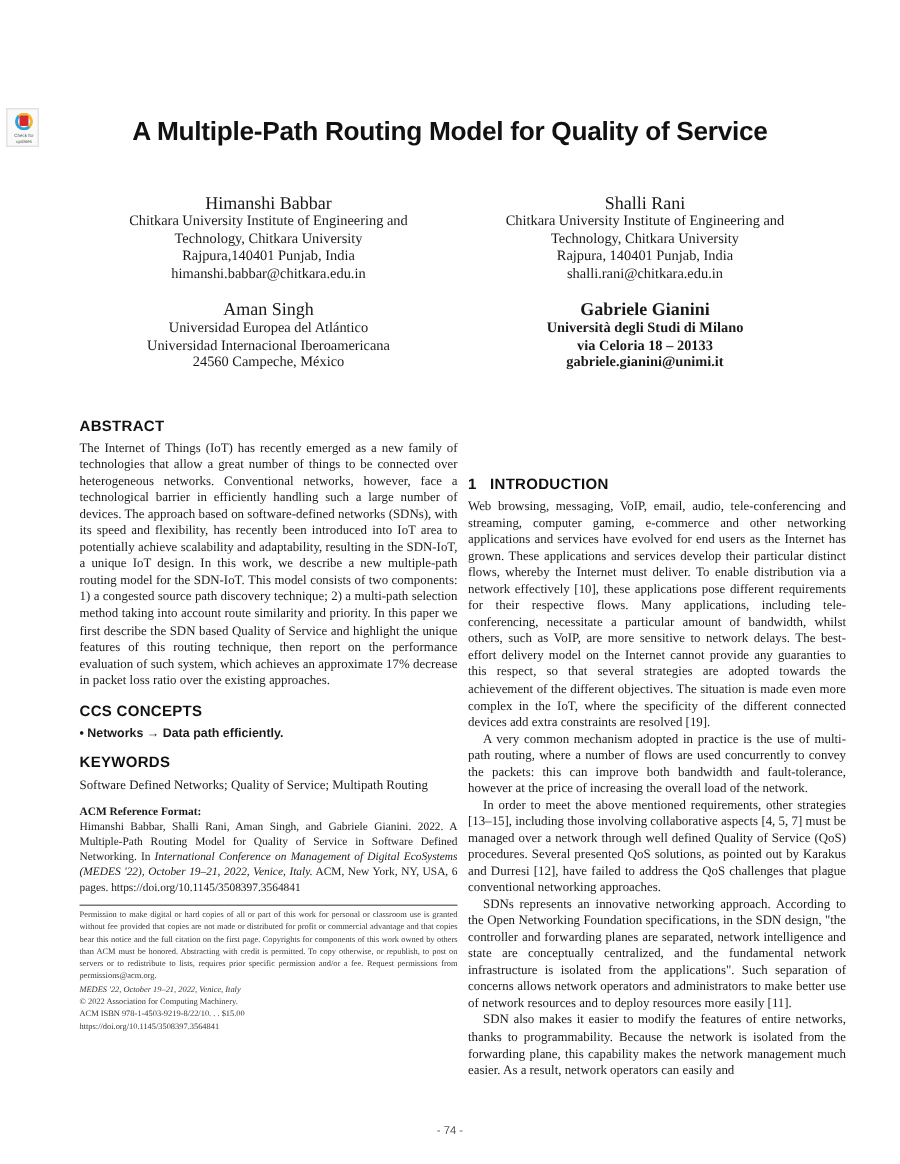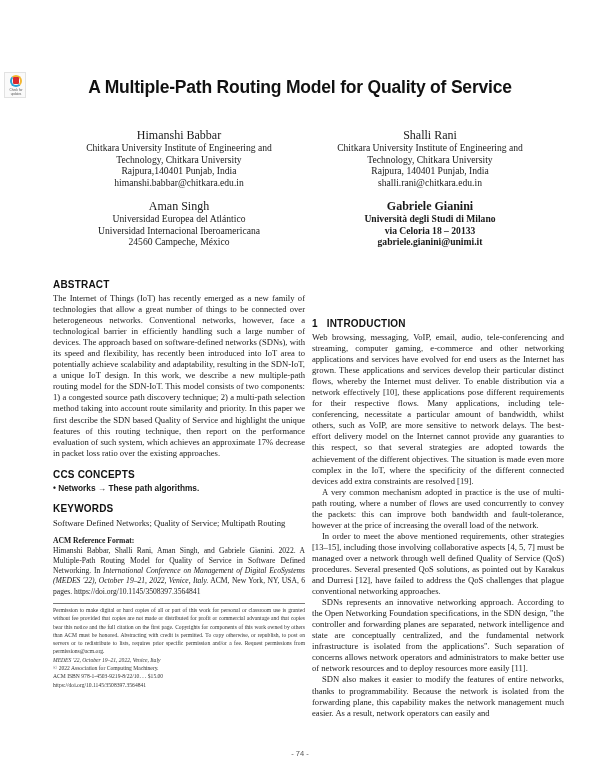--- a/index.html
+++ b/index.html
@@ -78,21 +78,21 @@
   <div>Università degli Studi di Milano</div>
   <div>via Celoria 18 – 20133</div>
   <div>gabriele.gianini@unimi.it</div>
 </div>
 
 <div class="col left" style="top:279px;">
   <div class="h">ABSTRACT</div>
   <div class="p" style="margin-top:2px;">The Internet of Things (IoT) has recently emerged as a new family of technologies that allow a great number of things to be connected over heterogeneous networks. Conventional networks, however, face a technological barrier in efficiently handling such a large number of devices. The approach based on software-defined networks (SDNs), with its speed and flexibility, has recently been introduced into IoT area to potentially achieve scalability and adaptability, resulting in the SDN-IoT, a unique IoT design. In this work, we describe a new multiple-path routing model for the SDN-IoT. This model consists of two components: 1) a congested source path discovery technique; 2) a multi-path selection method taking into account route similarity and priority. In this paper we first describe the SDN based Quality of Service and highlight the unique features of this routing technique, then report on the performance evaluation of such system, which achieves an approximate 17% decrease in packet loss ratio over the existing approaches.</div>
 
   <div class="h" style="margin-top:10px;">CCS CONCEPTS</div>
-  <div class="ccs" style="margin-top:2px;">• Networks → These path algorithms.</div>
+  <div class="ccs" style="margin-top:2px;">• Networks → Data path efficiently.</div>
 
   <div class="h" style="margin-top:9px;">KEYWORDS</div>
   <div class="kw" style="margin-top:3px;">Software Defined Networks; Quality of Service; Multipath Routing</div>
 
   <div class="refhead" style="margin-top:7px;">ACM Reference Format:</div>
   <div class="ref"><span>Himanshi Babbar, Shalli Rani, Aman Singh, and Gabriele Gianini. 2022. A Multiple-Path Routing Model for Quality of Service in Software Defined Networking. In </span><i>International Conference on Management of Digital EcoSystems (MEDES '22), October 19–21, 2022, Venice, Italy.</i><span> ACM, New York, NY, USA, 6 pages. https://doi.org/10.1145/3508397.3564841</span></div>
 </div>
 
 <div class="rule"></div>
 <div class="perm">

